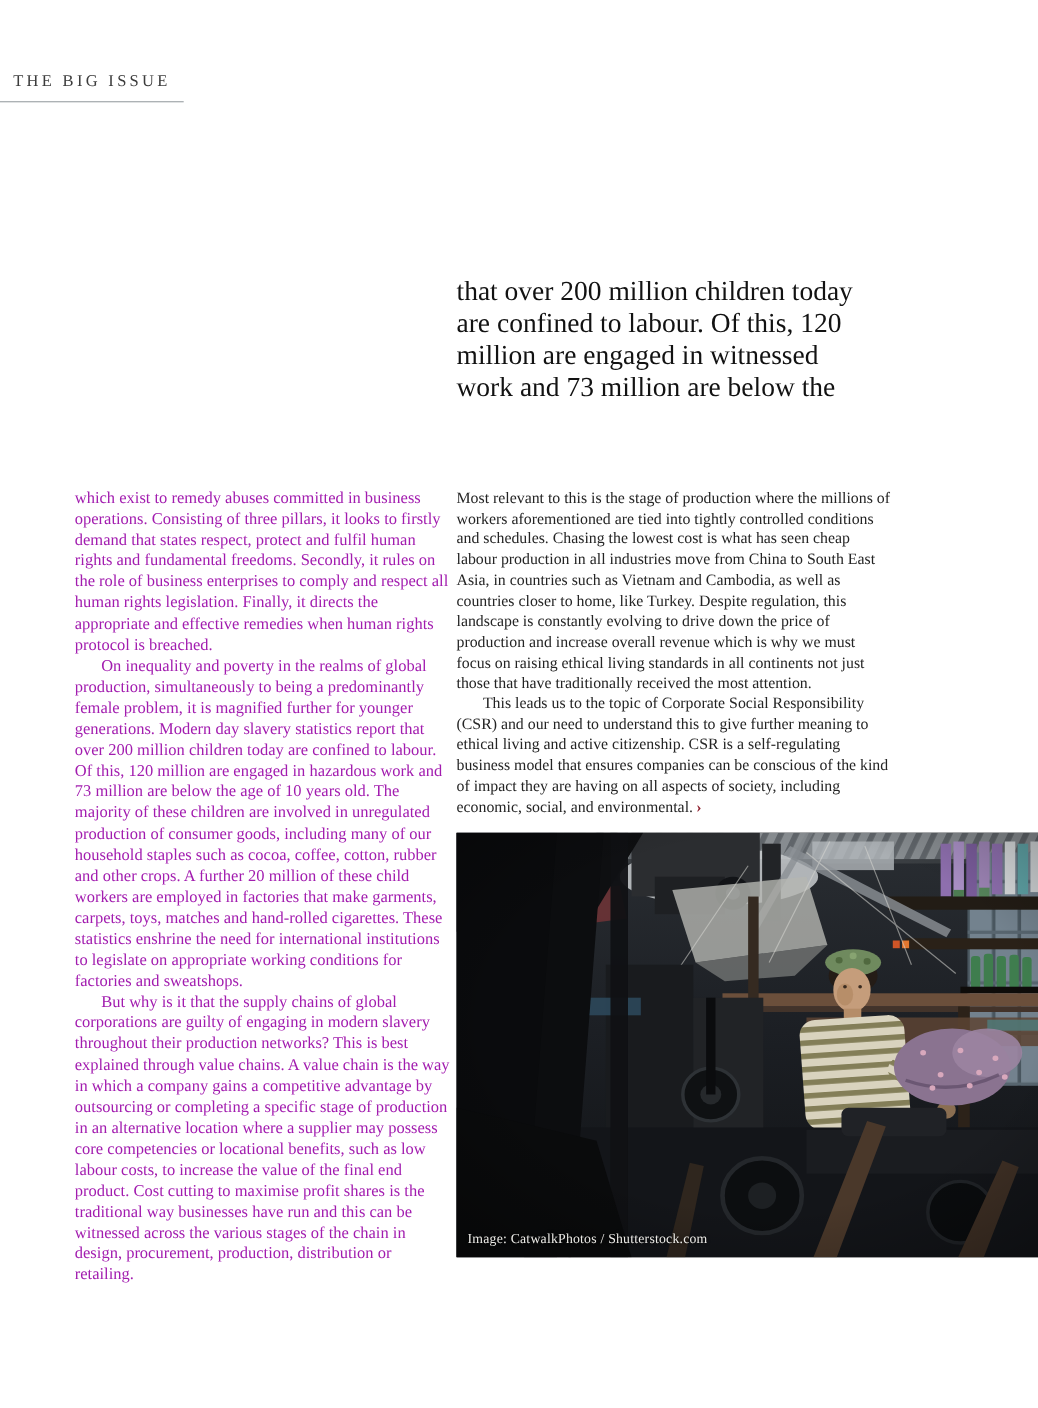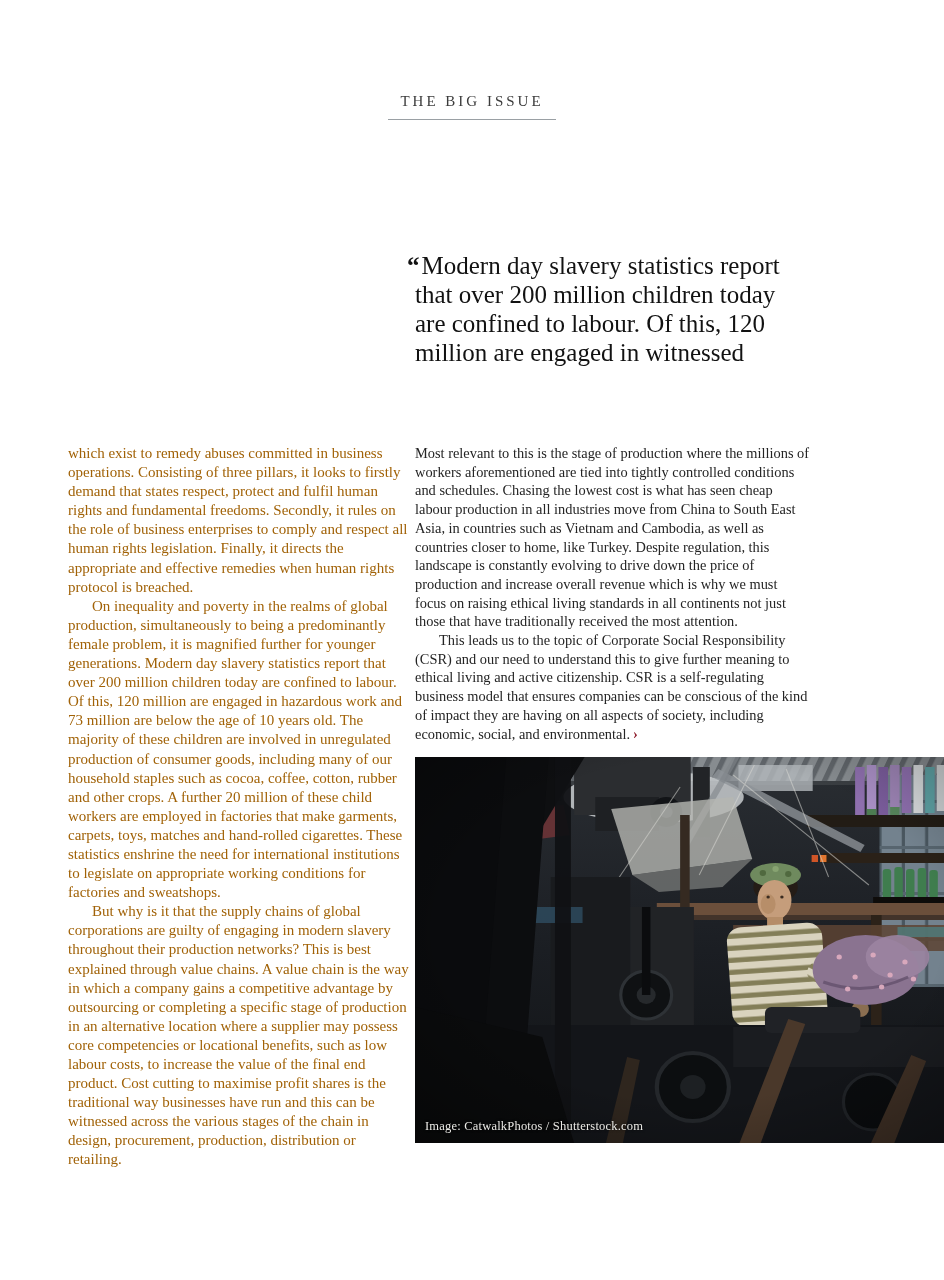--- a/index.html
+++ b/index.html
@@ -3,37 +3,37 @@
 <meta charset="utf-8">
 <style>
   html,body{margin:0;padding:0;background:#ffffff;}
   .page{
     position:relative;width:944px;height:1280px;margin:0 auto;
     background:#ffffff;color:#222;
     font-family:"Liberation Serif","DejaVu Serif",serif;
     overflow:hidden;
   }
   
-  .header{position:absolute;top:92px;left:0;width:100%;text-align:center;}
+  .header{position:absolute;top:65px;left:0;width:100%;}
   .header-title{
     display:inline-block;font-size:15px;letter-spacing:3px;color:#3c3c3c;
     padding:0 12px 9px;border-bottom:1px solid #9aa0a4;white-space:nowrap;
   }
   
   .pull-quote{
     position:absolute;left:415px;top:251px;width:450px;
     font-size:25px;line-height:29px;color:#121212;
   }
   .qline{white-space:nowrap;}
   .qmark{font-weight:bold;}
   .open-mark{margin-left:-8px;padding-right:2px;}
   
   .col-left{
     position:absolute;left:68px;top:444px;width:342px;
-    font-size:15px;line-height:19.1px;color:#a16207;
+    font-size:15px;line-height:19.1px;color:#a21caf;
   }
   .col-right{
     position:absolute;left:415px;top:444px;width:396px;
     font-size:14.4px;line-height:18.7px;color:#242424;
   }
   .col-left p,.col-right p{margin:0;}
   p.indent{text-indent:24px;}
   .arrow{color:#8f1f2e;font-weight:bold;padding-left:3px;}
   
   .photo{
@@ -53,24 +53,24 @@
 </head>
 <body>
 
 <div class="page">
 
   <div class="header">
     <div class="header-title">THE BIG ISSUE</div>
   </div>
 
   <div class="pull-quote">
-    <div class="qline"><span class="qmark open-mark">“</span><span>Modern day slavery statistics report</span></div>
     <div class="qline"><span>that over 200 million children today</span></div>
     <div class="qline"><span>are confined to labour. Of this, 120</span></div>
     <div class="qline"><span>million are engaged in witnessed</span></div>
+    <div class="qline"><span>work and 73 million are below the</span></div>
   </div>
 
   <div class="col-left">
     <p>which exist to remedy abuses committed in business operations. Consisting of three pillars, it looks to firstly demand that states respect, protect and fulfil human rights and fundamental freedoms. Secondly, it rules on the role of business enterprises to comply and respect all human rights legislation. Finally, it directs the appropriate and effective remedies when human rights protocol is breached.</p>
     <p class="indent">On inequality and poverty in the realms of global production, simultaneously to being a predominantly female problem, it is magnified further for younger generations. Modern day slavery statistics report that over 200 million children today are confined to labour. Of this, 120 million are engaged in hazardous work and 73 million are below the age of 10 years old. The majority of these children are involved in unregulated production of consumer goods, including many of our household staples such as cocoa, coffee, cotton, rubber and other crops. A further 20 million of these child workers are employed in factories that make garments, carpets, toys, matches and hand-rolled cigarettes. These statistics enshrine the need for international institutions to legislate on appropriate working conditions for factories and sweatshops.</p>
     <p class="indent">But why is it that the supply chains of global corporations are guilty of engaging in modern slavery throughout their production networks? This is best explained through value chains. A value chain is the way in which a company gains a competitive advantage by outsourcing or completing a specific stage of production in an alternative location where a supplier may possess core competencies or locational benefits, such as low labour costs, to increase the value of the final end product. Cost cutting to maximise profit shares is the traditional way businesses have run and this can be witnessed across the various stages of the chain in design, procurement, production, distribution or retailing.</p>
   </div>
 
   <div class="col-right">
     <p>Most relevant to this is the stage of production where the millions of workers aforementioned are tied into tightly controlled conditions and schedules. Chasing the lowest cost is what has seen cheap labour production in all industries move from China to South East Asia, in countries such as Vietnam and Cambodia, as well as countries closer to home, like Turkey. Despite regulation, this landscape is constantly evolving to drive down the price of production and increase overall revenue which is why we must focus on raising ethical living standards in all continents not just those that have traditionally received the most attention.</p>

